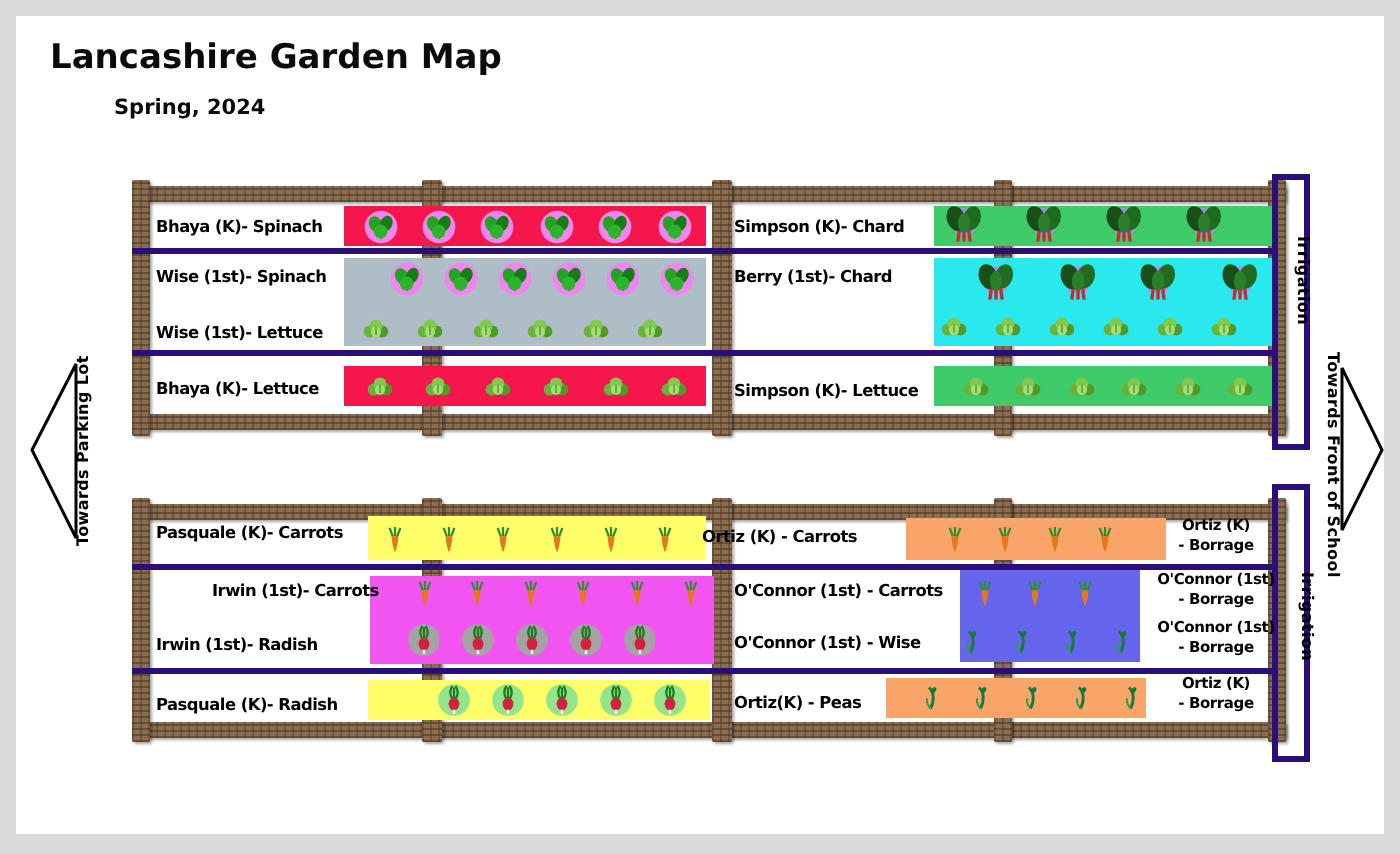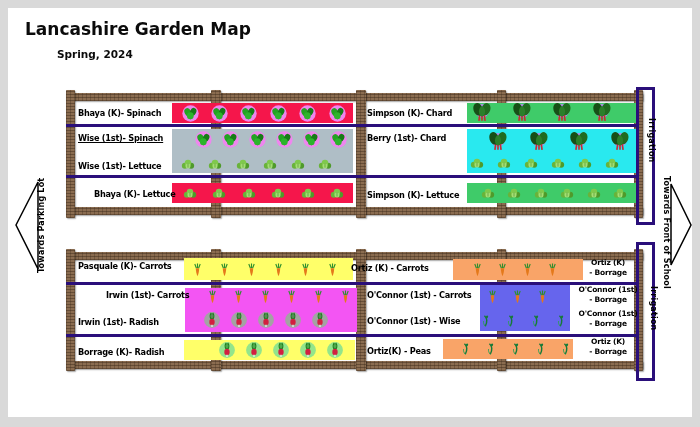--- a/index.html
+++ b/index.html
@@ -69,21 +69,21 @@
     <svg viewBox="0 0 20 20" class="plant" style="left: 268.7px; top: 103.5px; width: 19px; height: 19px;">
       <use href="#sym-spinach"></use>
     </svg>
     <svg viewBox="0 0 20 20" class="plant" style="left: 298.1px; top: 103.5px; width: 19px; height: 19px;">
       <use href="#sym-spinach"></use>
     </svg>
     <svg viewBox="0 0 20 20" class="plant" style="left: 327.5px; top: 103.5px; width: 19px; height: 19px;">
       <use href="#sym-spinach"></use>
     </svg>
     <div class="bed" style="left: 172px; top: 129px; width: 181px; height: 44px; background: rgb(175, 190, 198);"></div>
-    <div class="rowlabel" style="left: 78px; top: 131px; text-decoration: underline;">Wise (1st)- Spinach</div>
+    <div class="rowlabel" style="left: 78px; top: 131px;">Wise (1st)- Spinach</div>
     <div class="rowlabel" style="left: 78px; top: 159px;">Wise (1st)- Lettuce</div>
     <svg viewBox="0 0 20 20" class="plant" style="left: 193.5px; top: 129.5px; width: 19px; height: 19px;">
       <use href="#sym-spinach"></use>
     </svg>
     <svg viewBox="0 0 20 20" class="plant" style="left: 220.5px; top: 129.5px; width: 19px; height: 19px;">
       <use href="#sym-spinach"></use>
     </svg>
     <svg viewBox="0 0 20 20" class="plant" style="left: 247.5px; top: 129.5px; width: 19px; height: 19px;">
       <use href="#sym-spinach"></use>
     </svg>
@@ -108,21 +108,21 @@
     <svg viewBox="0 0 20 20" class="plant" style="left: 263.2px; top: 157px; width: 14px; height: 14px;">
       <use href="#sym-lettuce"></use>
     </svg>
     <svg viewBox="0 0 20 20" class="plant" style="left: 290.6px; top: 157px; width: 14px; height: 14px;">
       <use href="#sym-lettuce"></use>
     </svg>
     <svg viewBox="0 0 20 20" class="plant" style="left: 318px; top: 157px; width: 14px; height: 14px;">
       <use href="#sym-lettuce"></use>
     </svg>
     <div class="bed" style="left: 172px; top: 183px; width: 181px; height: 20px; background: rgb(245, 22, 75);"></div>
-    <div class="rowlabel" style="left: 78px; top: 187px; margin-left: 16px;">Bhaya (K)- Lettuce</div>
+    <div class="rowlabel" style="left: 78px; top: 187px;">Bhaya (K)- Lettuce</div>
     <svg viewBox="0 0 20 20" class="plant" style="left: 183px; top: 186px; width: 14px; height: 14px;">
       <use href="#sym-lettuce"></use>
     </svg>
     <svg viewBox="0 0 20 20" class="plant" style="left: 212.4px; top: 186px; width: 14px; height: 14px;">
       <use href="#sym-lettuce"></use>
     </svg>
     <svg viewBox="0 0 20 20" class="plant" style="left: 241.8px; top: 186px; width: 14px; height: 14px;">
       <use href="#sym-lettuce"></use>
     </svg>
     <svg viewBox="0 0 20 20" class="plant" style="left: 271.2px; top: 186px; width: 14px; height: 14px;">
@@ -260,21 +260,21 @@
     <svg viewBox="0 0 20 20" class="plant" style="left: 257px; top: 311px; width: 18px; height: 18px;">
       <use href="#sym-radish-gray"></use>
     </svg>
     <svg viewBox="0 0 20 20" class="plant" style="left: 284px; top: 311px; width: 18px; height: 18px;">
       <use href="#sym-radish-gray"></use>
     </svg>
     <svg viewBox="0 0 20 20" class="plant" style="left: 311px; top: 311px; width: 18px; height: 18px;">
       <use href="#sym-radish-gray"></use>
     </svg>
     <div class="bed" style="left: 184px; top: 340px; width: 171px; height: 20px; background: rgb(255, 255, 105);"></div>
-    <div class="rowlabel" style="left: 78px; top: 345px;">Borrage (K)- Radish</div>
+    <div class="rowlabel" style="left: 78px; top: 345px;">Pasquale (K)- Radish</div>
     <svg viewBox="0 0 20 20" class="plant" style="left: 218px; top: 341px; width: 18px; height: 18px;">
       <use href="#sym-radish-green"></use>
     </svg>
     <svg viewBox="0 0 20 20" class="plant" style="left: 245px; top: 341px; width: 18px; height: 18px;">
       <use href="#sym-radish-green"></use>
     </svg>
     <svg viewBox="0 0 20 20" class="plant" style="left: 272px; top: 341px; width: 18px; height: 18px;">
       <use href="#sym-radish-green"></use>
     </svg>
     <svg viewBox="0 0 20 20" class="plant" style="left: 299px; top: 341px; width: 18px; height: 18px;">

